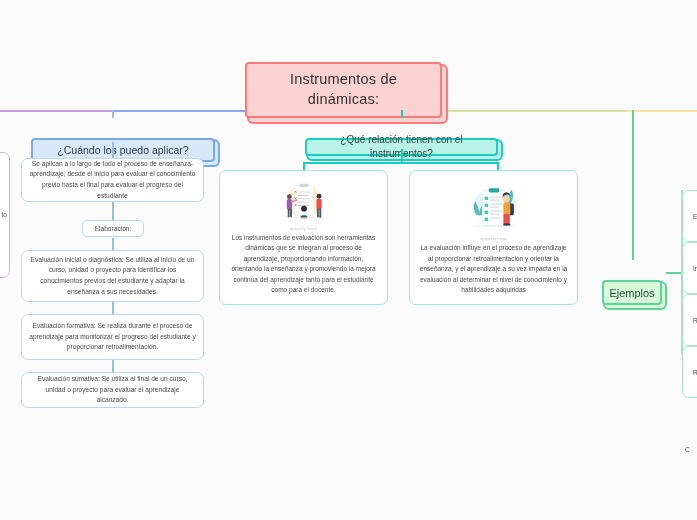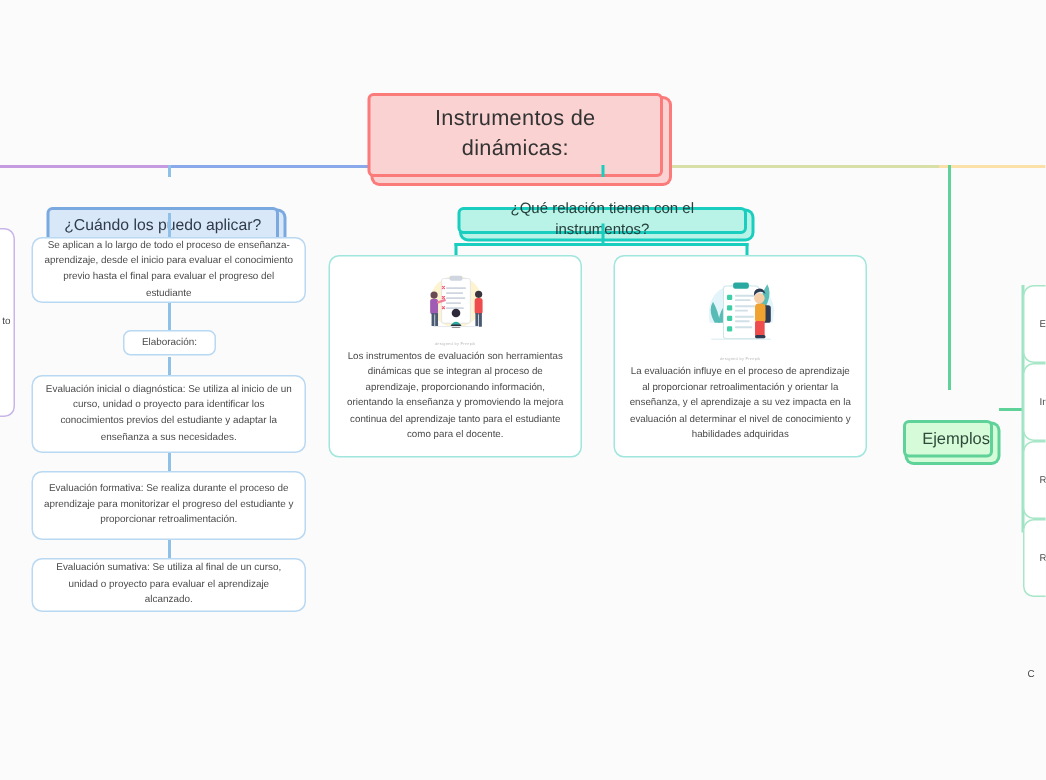--- a/index.html
+++ b/index.html
@@ -108,21 +108,21 @@
   <div class="vline" style="left:284px;top:98px;height:14px;background:#8aa9ea;"></div>
 
   <div class="node root" style="left:245px;top:42px;width:197px;height:56px;">
     <span class="txt">
       <span>Instrumentos de</span><br>
       <span>dinámicas:</span>
     </span>
   </div>
 
   <div class="vline" style="left:112px;top:110px;height:8px;background:#8fc0e8;"></div>
-  <div class="node hdr-blue" style="left:31px;top:118px;width:155px;height:24px;">
+  <div class="node hdr-blue" style="left:31px;top:118px;width:184px;height:24px;">
     <span class="txt">¿Cuándo los puedo aplicar?</span>
   </div>
 
   <div class="vline" style="left:112px;top:142px;height:16px;background:#8fc0e8;"></div>
   <div class="vline" style="left:112px;top:202px;height:18px;background:#8fc0e8;"></div>
   <div class="vline" style="left:112px;top:238px;height:12px;background:#8fc0e8;"></div>
   <div class="vline" style="left:112px;top:302px;height:12px;background:#8fc0e8;"></div>
   <div class="vline" style="left:112px;top:360px;height:12px;background:#8fc0e8;"></div>
 
   <div class="card" style="left:21px;top:158px;width:183px;height:44px;">
@@ -238,21 +238,21 @@
         <rect x="66" y="60" width="11" height="18" rx="2" fill="#ef4d4d"></rect>
         <rect x="66" y="76" width="12" height="4" rx="2" fill="#2f3b52"></rect>
       </g>
       <rect x="16" y="80" width="68" height="1.4" fill="#dfeef2"></rect>
     </svg>
     <div class="credit">designed by Freepik</div>
     <div class="body">La evaluación influye en el proceso de aprendizaje al proporcionar retroalimentación y orientar la enseñanza, y el aprendizaje a su vez impacta en la evaluación al determinar el nivel de conocimiento y habilidades adquiridas</div>
   </div>
 
   <div class="vline" style="left:632px;top:110px;height:150px;background:#5fd29a;"></div>
-  <div class="node hdr-green" style="left:602px;top:260px;width:60px;height:25px;text-align:right;">
+  <div class="node hdr-green" style="left:602px;top:260px;width:60px;height:25px;">
     <span class="txt">Ejemplos</span>
   </div>
 
   <div class="hline" style="left:666px;top:272px;width:16px;background:#5fd29a;"></div>
   <div class="vline" style="left:681px;top:190px;height:165px;background:#9fe3c5;"></div>
 
   <div class="clip" style="left:682px;top:190px;width:40px;height:52px;">
     <span>En</span>
   </div>
   <div class="clip" style="left:682px;top:242px;width:40px;height:52px;">

